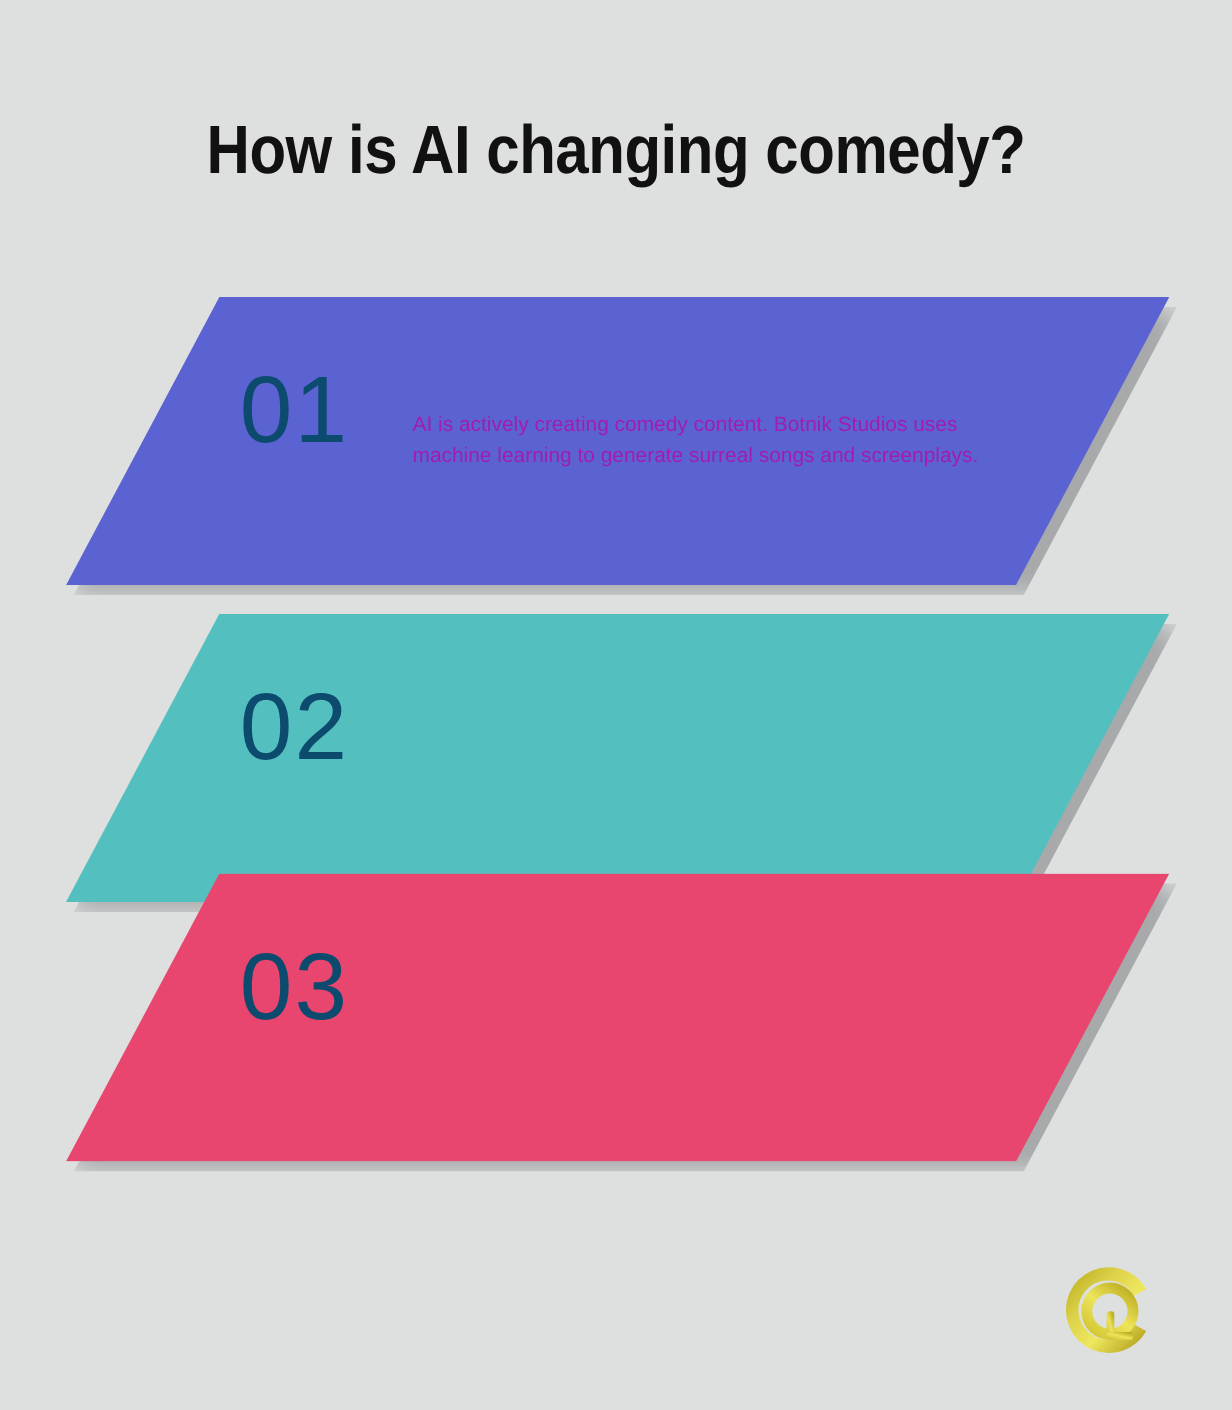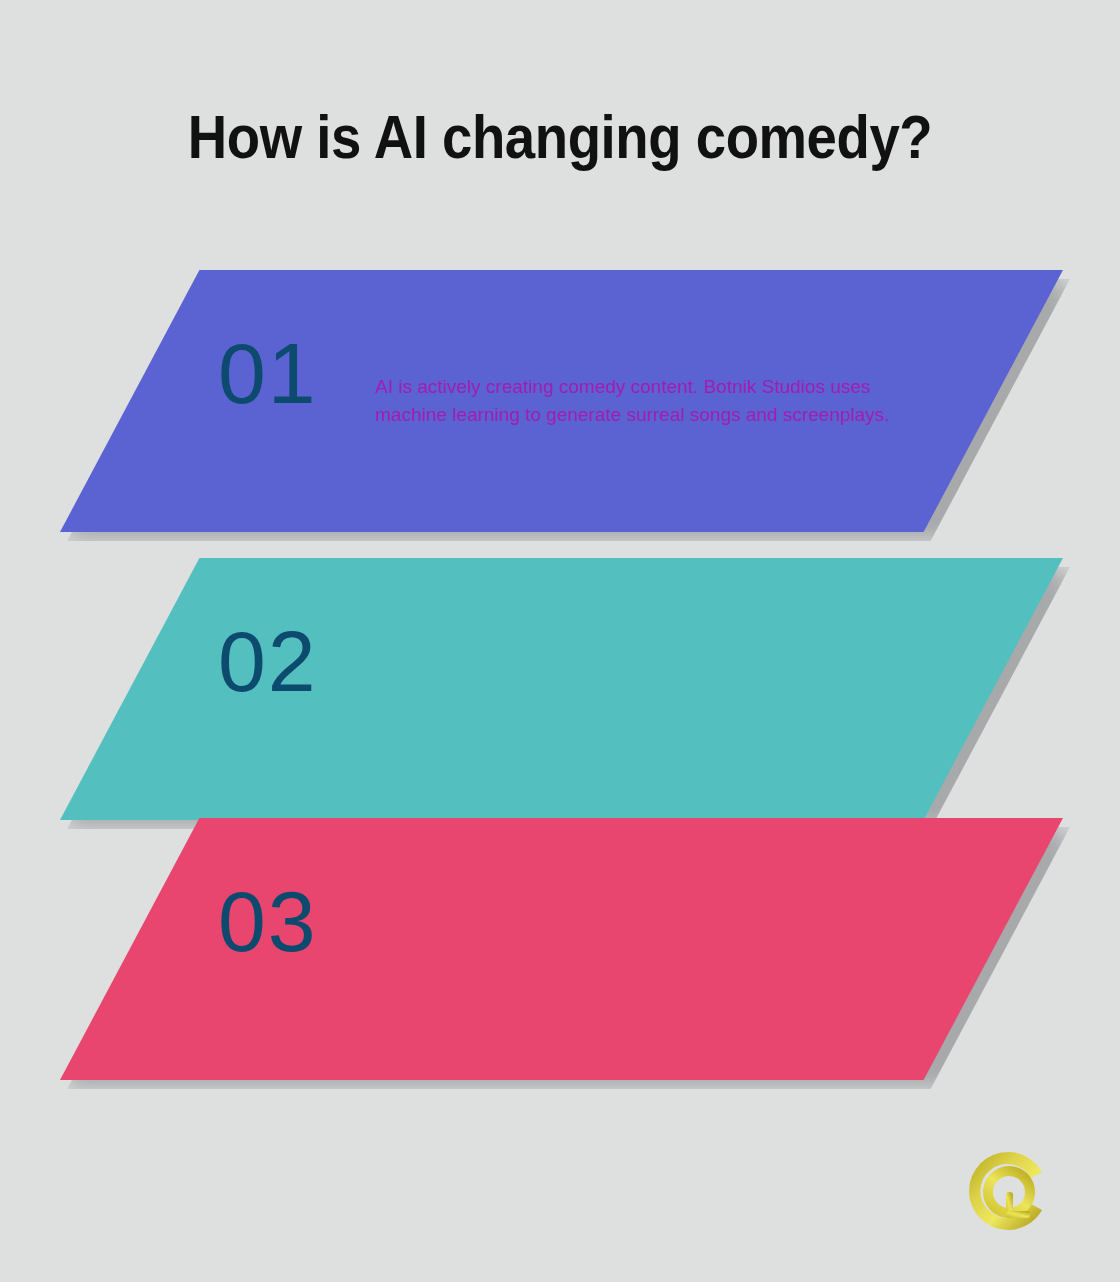--- a/index.html
+++ b/index.html
@@ -67,21 +67,21 @@
     inset: 0;
     transform: translate(7px, 9px);
     -webkit-clip-path: polygon(13.9% 0%, 100% 0%, 86.1% 100%, 0% 100%);
     clip-path: polygon(13.9% 0%, 100% 0%, 86.1% 100%, 0% 100%);
     background: rgba(90, 95, 100, 0.42);
     filter: blur(11px);
   }
 
   .band-1 { left: 60px; top: 270px; width: 1003px; }
   .band-2 { left: 60px; top: 558px; width: 1003px; }
-  .band-3 { left: 60px; top: 818px; width: 1003px; }
+  .band-3 { left: 60px; top: 794px; width: 1003px; }
 
   
   .band-content {
     position: absolute;
     inset: 0;
     display: flex;
     align-items: center;
   }
 
   .band-number {

